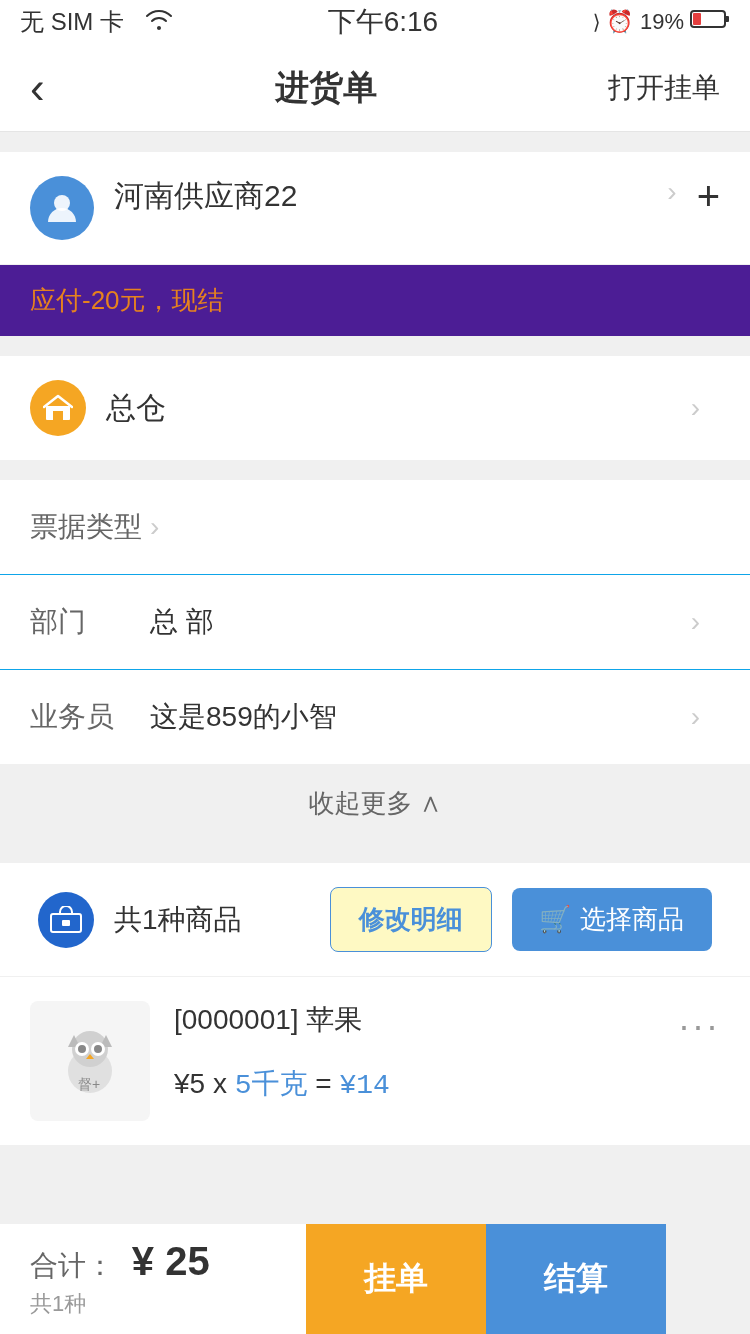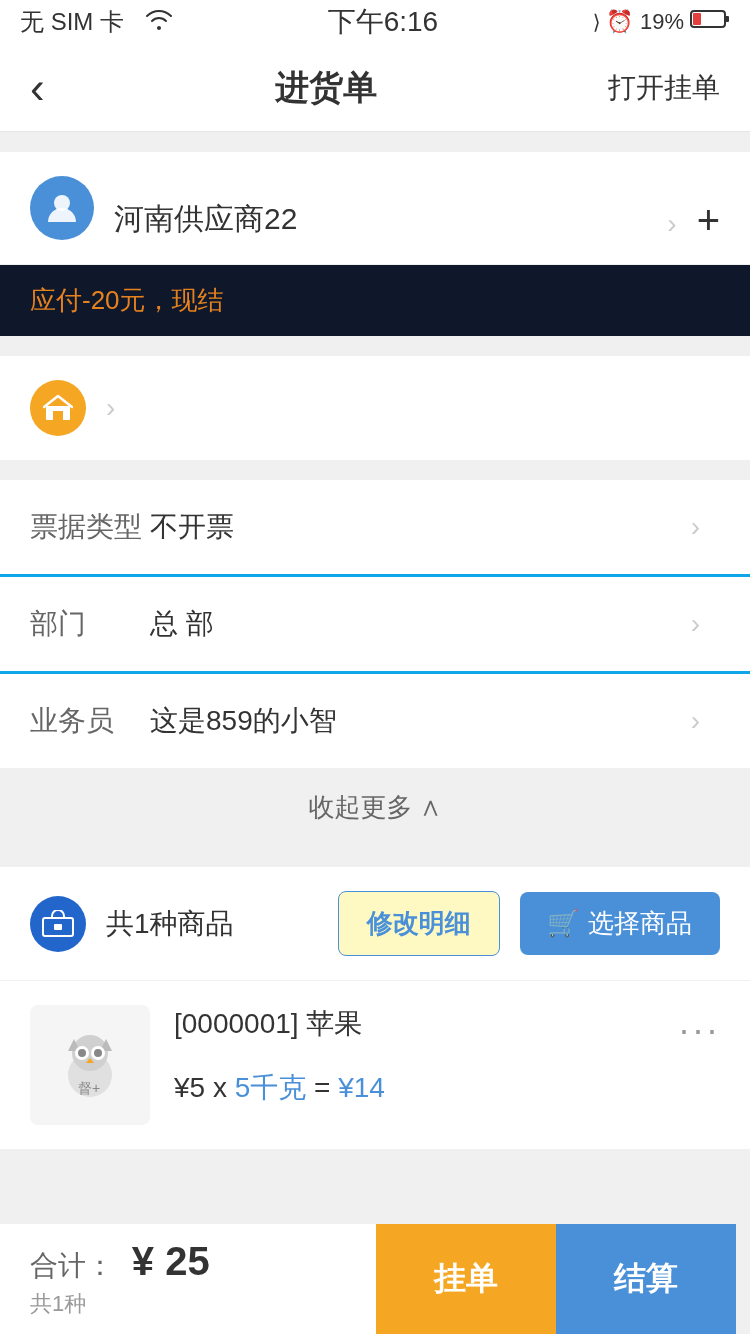--- a/index.html
+++ b/index.html
@@ -64,21 +64,21 @@
 
     
     .card {
       background: #fff;
       margin-bottom: 0;
     }
 
     
     .supplier-row {
       display: flex;
-      align-items: flex-end;
+      align-items: flex-start;
       padding: 24px 30px;
       background: #fff;
       border-bottom: 1px solid #f0f0f0;
     }
     .supplier-avatar {
       width: 64px;
       height: 64px;
       border-radius: 50%;
       background: #4a90d9;
       display: flex;
@@ -99,21 +99,21 @@
       margin-right: 20px;
     }
     .plus-btn {
       font-size: 40px;
       color: #333;
       line-height: 1;
     }
 
     
     .info-banner {
-      background: #0f172a;
+      background: #4c1d95;
       padding: 18px 30px;
       font-size: 26px;
       color: #e6821e;
     }
 
     
     .warehouse-row {
       display: flex;
       align-items: center;
       padding: 24px 30px;
@@ -135,21 +135,21 @@
       font-size: 30px;
       color: #333;
     }
 
     
     .form-row {
       display: flex;
       align-items: center;
       padding: 28px 30px;
       background: #fff;
-      border-top: 3px solid #0ea5e9;
+      border-top: 1px solid #0ea5e9;
     }
     .form-row .label {
       font-size: 28px;
       color: #666;
       width: 120px;
       flex-shrink: 0;
     }
     .form-row .value {
       flex: 1;
       font-size: 28px;
@@ -168,21 +168,21 @@
       text-align: center;
       font-size: 26px;
       color: #666;
       cursor: pointer;
     }
 
     
     .product-header {
       display: flex;
       align-items: center;
-      padding: 24px 30px;
+      padding: 24px 38px;
       background: #fff;
       gap: 20px;
     }
     .product-icon {
       width: 56px;
       height: 56px;
       border-radius: 50%;
       background: #26c;
       display: flex;
       align-items: center;
@@ -245,35 +245,36 @@
       font-size: 28px;
       color: #333;
       margin-bottom: 26px;
     }
     .product-price {
       font-size: 28px;
       color: #333;
     }
     .product-price .highlight {
       color: #4a90d9;
+      font-family: Liberation Mono, monospace;
     }
     .product-more {
       color: #999;
       font-size: 36px;
       letter-spacing: 2px;
       cursor: pointer;
       padding-top: 4px;
     }
 
     
     .bottom-bar {
       position: fixed;
       bottom: 0;
       left: 0;
-      width: 736px;
+      width: 666px;
       height: 110px;
       display: flex;
       align-items: center;
       background: #fff;
     }
     .total-section {
       flex: 1;
       padding: 0 30px;
     }
     .total-label {
@@ -373,31 +374,31 @@
 
 <div class="card">
   <div class="warehouse-row">
     <div class="warehouse-icon">
       <svg width="30" height="30" viewBox="0 0 30 30" fill="none">
         <rect x="3" y="13" width="24" height="14" rx="1" fill="#fff"></rect>
         <path d="M1 14L15 3l14 11" stroke="#fff" stroke-width="2.5" fill="none" stroke-linecap="round" stroke-linejoin="round"></path>
         <rect x="10" y="18" width="10" height="9" fill="#f5a623"></rect>
       </svg>
     </div>
+    <span class="warehouse-name">总仓</span>
     <span class="chevron-right">›</span>
   </div>
 </div>
 
 <div class="section-gap"></div>
 
 <div class="card">
 
   <div class="form-row" style="border-top:none;">
     <span class="label">票据类型</span>
-    <span class="value">不开票</span>
     <span class="chevron-right">›</span>
   </div>
 
   <div class="form-row">
     <span class="label">部门</span>
     <span class="value">总 部</span>
     <span class="chevron-right">›</span>
   </div>
 
   <div class="form-row">

